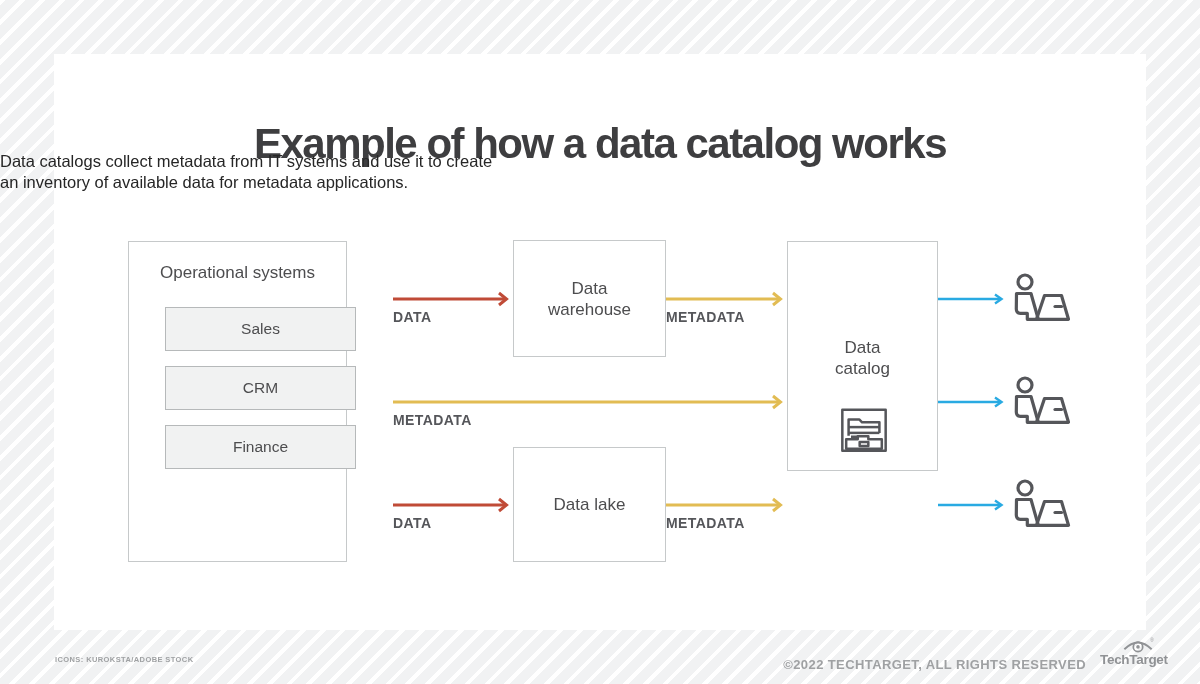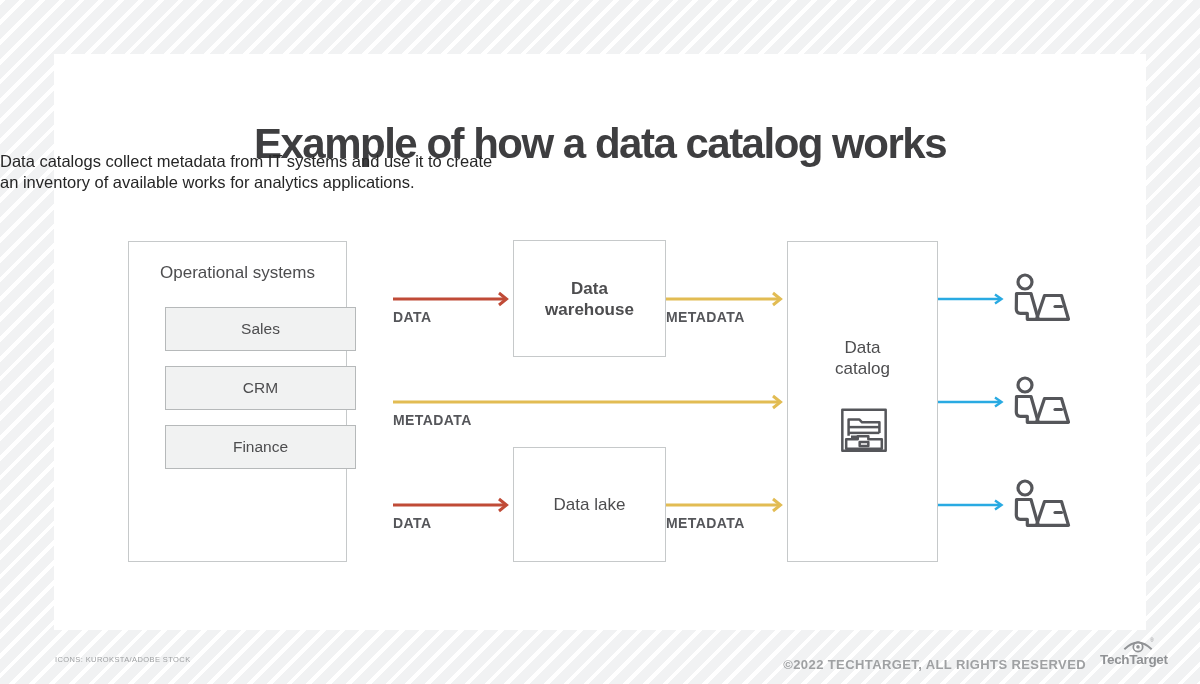--- a/index.html
+++ b/index.html
@@ -24,56 +24,56 @@
   .ops-box{left:128px;top:241px;width:219px;height:321px;padding-left:20px;}
   .ops-title{position:absolute;left:0;top:21px;width:100%;text-align:center;font-size:17px;}
   .sys-item{
     position:absolute;left:36px;width:191px;height:44px;box-sizing:border-box;
     background:var(--inner-box-bg);border:1px solid var(--inner-box-border);
     text-align:center;line-height:42px;font-size:15.5px;color:var(--body-text);
   }
   .node{display:flex;align-items:center;justify-content:center;text-align:center;font-size:17px;line-height:21px;}
   .dw-box{left:513px;top:240px;width:153px;height:117px;}
   .dl-box{left:513px;top:447px;width:153px;height:115px;}
-  .dc-box{left:787px;top:241px;width:151px;height:321px;}
-  .dw-box span{display:inline-block;width:100px;font-weight:bold;}
+  .dc-box{left:787px;top:241px;width:151px;height:230px;}
+  .dw-box span{display:inline-block;width:100px;}
   .dc-label{position:absolute;left:0;top:95px;width:100%;display:flex;justify-content:center;font-size:17px;line-height:21px;color:var(--body-text);}
   .dc-label span{display:inline-block;width:72px;text-align:center;}
   .dc-icon{position:absolute;left:50px;top:162px;}
   .arrow{position:absolute;overflow:visible;}
   .arrow line,.arrow polyline{fill:none;stroke-width:3px;}
   .flow-data line,.flow-data polyline{stroke:var(--data-arrow);}
   .flow-metadata line,.flow-metadata polyline{stroke:var(--metadata-arrow);}
   .flow-user line,.flow-user polyline{stroke:var(--user-arrow);stroke-width:2.4px;}
   .flow-label{
     position:absolute;font-size:14px;font-weight:700;
     color:#55565a;letter-spacing:.03em;
   }
   .user-icon{position:absolute;left:1002px;}
   .user-icon circle,.user-icon path,.user-icon line{fill:none;stroke:var(--icon-stroke);stroke-width:3.2;stroke-linejoin:round;}
   .user-icon line{stroke-linecap:round;}
   .cat-icon rect,.cat-icon path,.cat-icon polyline,.cat-icon line{fill:none;stroke:var(--icon-stroke);stroke-width:2.6;stroke-linejoin:round;}
   .cat-handle{fill:none;}
-  .credits{position:absolute;left:55px;top:655px;font-size:7.5px;font-weight:400;letter-spacing:.4px;color:var(--footer-text);}
+  .credits{position:absolute;left:55px;top:655px;font-size:7.5px;font-weight:700;letter-spacing:.4px;color:var(--footer-text);}
   .copyright{position:absolute;right:114px;top:657px;font-size:13px;font-weight:700;letter-spacing:.4px;color:var(--footer-text);}
   .brand{position:absolute;right:50px;top:637px;width:50px;text-align:center;color:#909295;}
   .brand-eye{display:block;margin:0 auto -2px auto;margin-left:22px;}
   .brand-eye path,.brand-eye circle.ring{fill:none;stroke:#909295;}
   .brand-text{font-size:13.5px;font-weight:700;letter-spacing:-.3px;text-align:right;}
 </style>
 </head>
 <body>
 
 <div class="stage">
   <div class="panel"></div>
 
   <h1 class="title">Example of how a data catalog works</h1>
   <div class="subtitle">
     <span>Data catalogs collect metadata from IT systems and use it to create</span><br>
-    <span>an inventory of available works for analytics applications.</span>
+    <span>an inventory of available data for metadata applications.</span>
   </div>
 
   <div class="box ops-box">
     <div class="ops-title">Operational systems</div>
     <div class="sys-item" style="top:65px">Sales</div>
     <div class="sys-item" style="top:124px">CRM</div>
     <div class="sys-item" style="top:183px">Finance</div>
   </div>
 
   <div class="box node dw-box">

